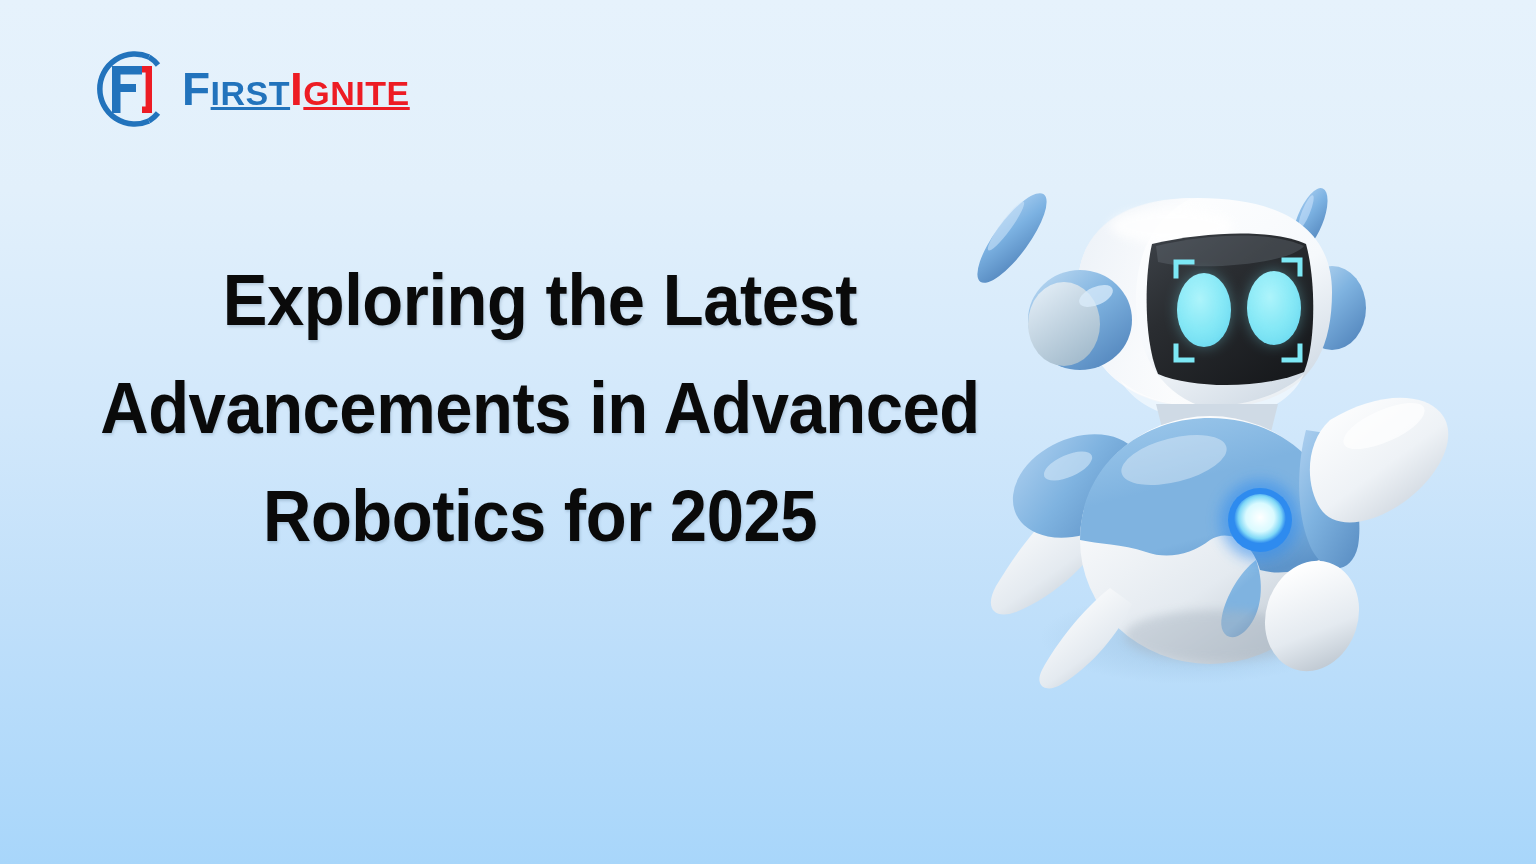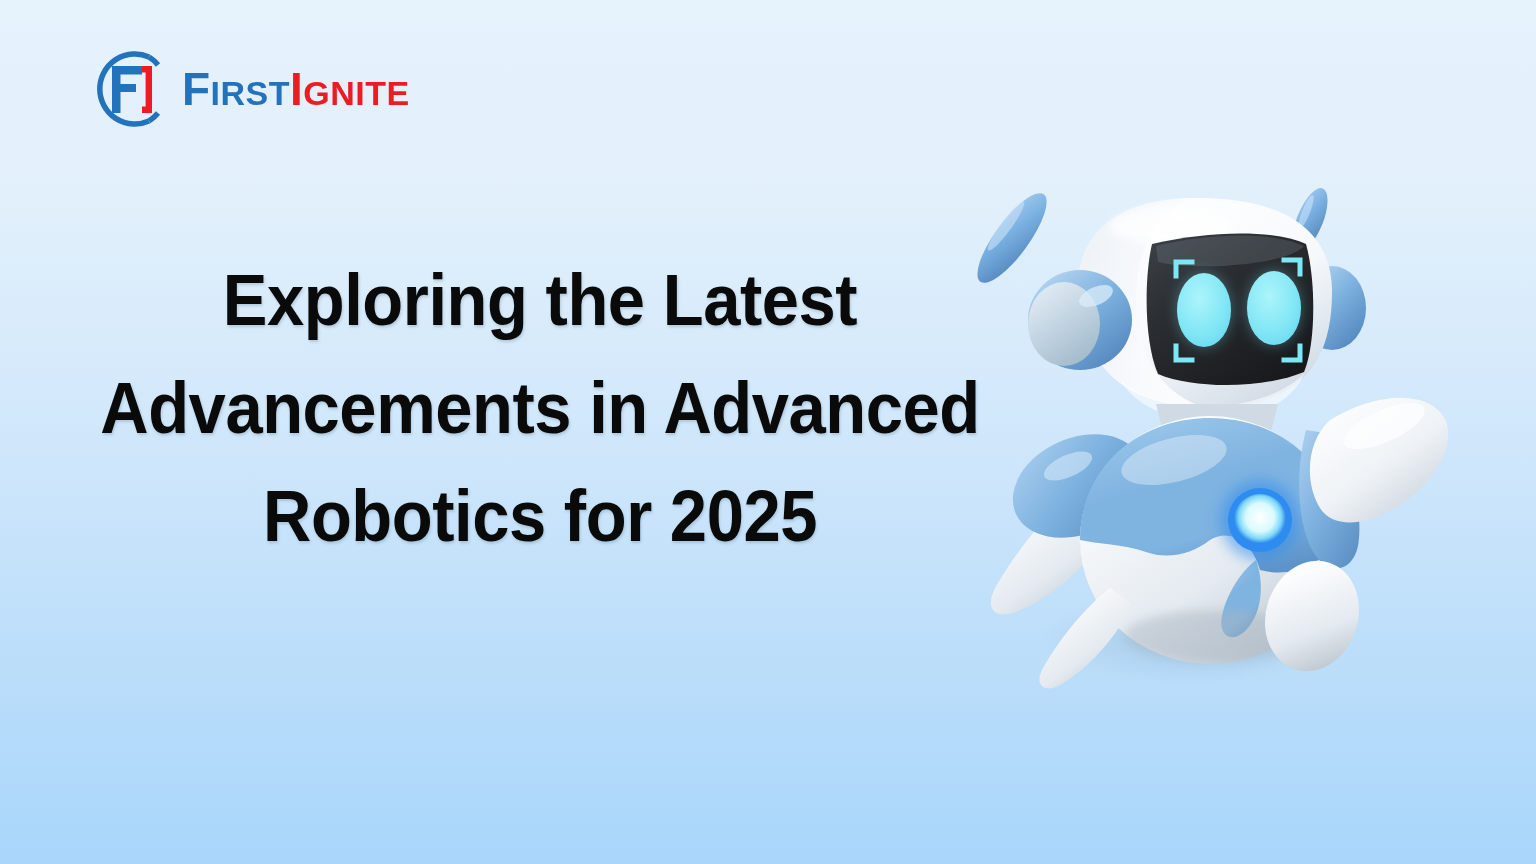--- a/index.html
+++ b/index.html
@@ -21,21 +21,21 @@
 
   .logo-word {
     display:flex; align-items:baseline;
     font-family:"Liberation Sans", sans-serif;
     font-weight:700;
     letter-spacing:0.5px;
     line-height:1;
   }
   .logo-word .seg { display:inline-flex; align-items:baseline; }
   .lw-cap  { font-size:46px; }
-  .lw-small{ font-size:34px; }
+  .lw-small{ font-size:34px;text-decoration:underline; }
   .lw-blue { color:#2273bc; }
   .lw-red  { color:#ed1c24; }
 
   
   .headline {
     position:absolute;
     left:40px; top:246px;
     width:1000px;
     text-align:center;
     font-family:"Liberation Sans Narrow","Liberation Sans", sans-serif;

